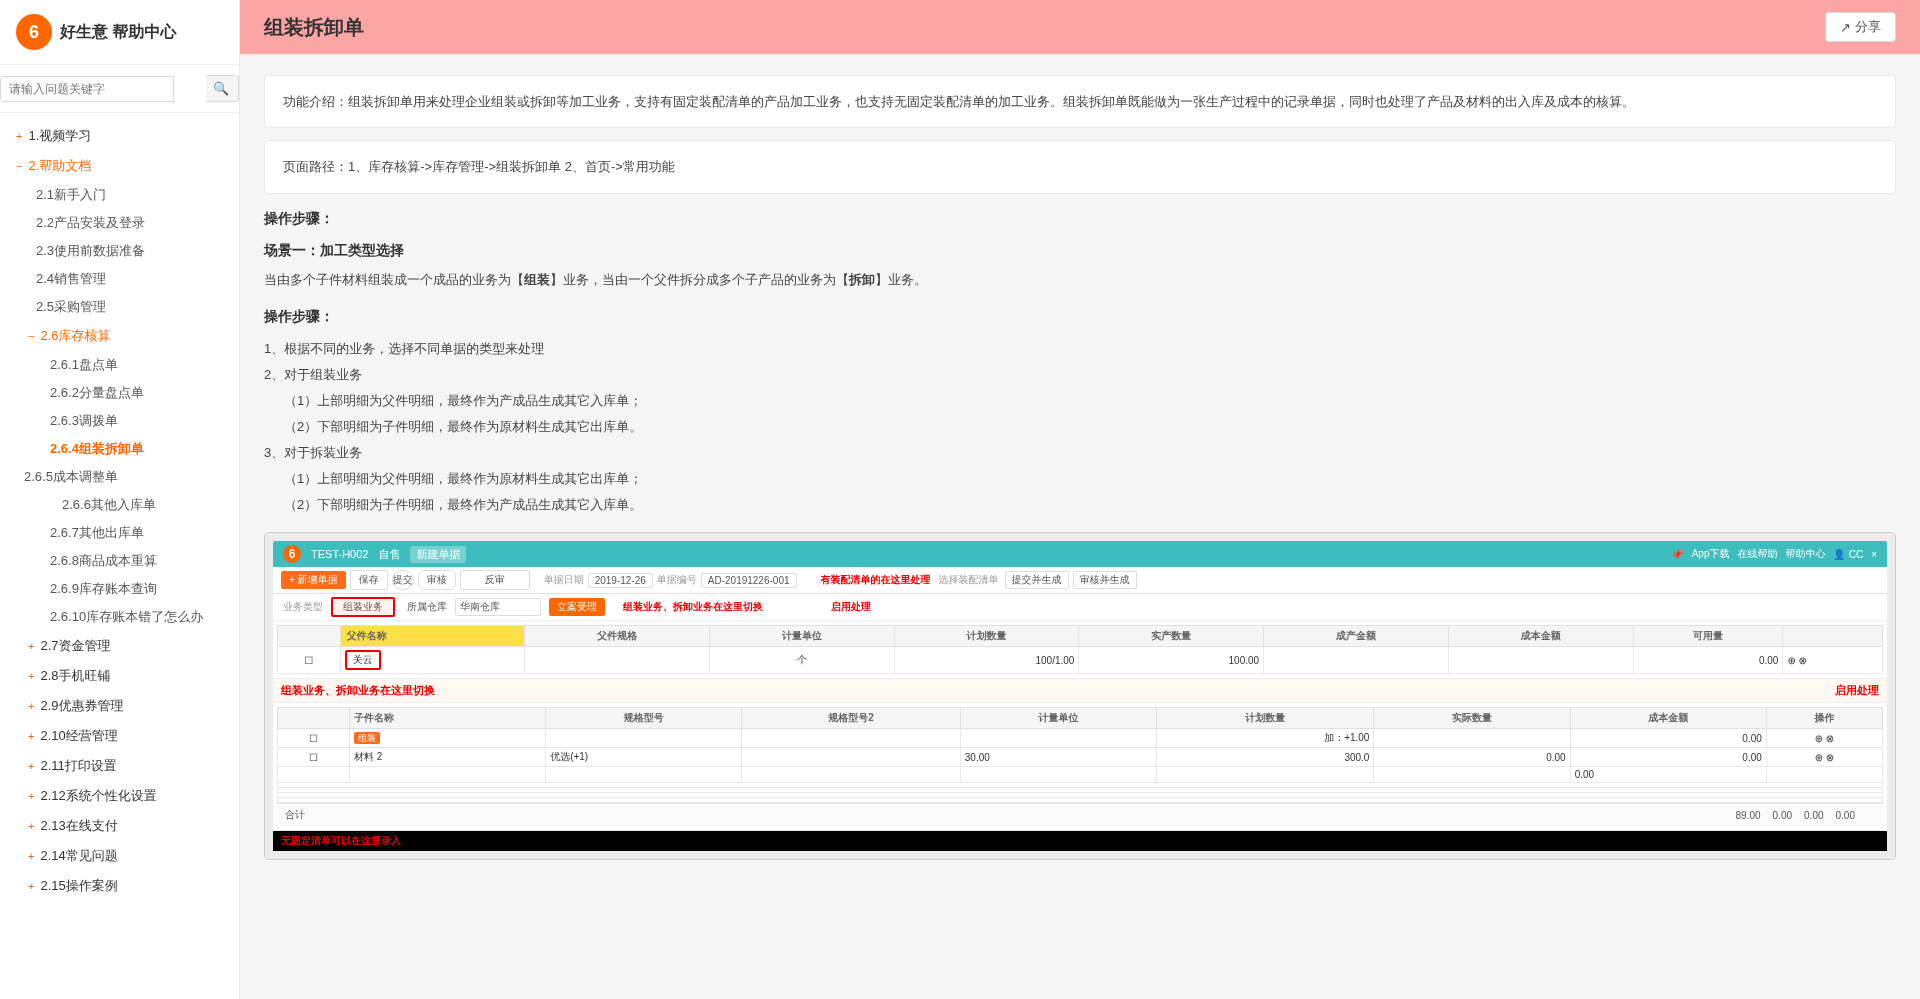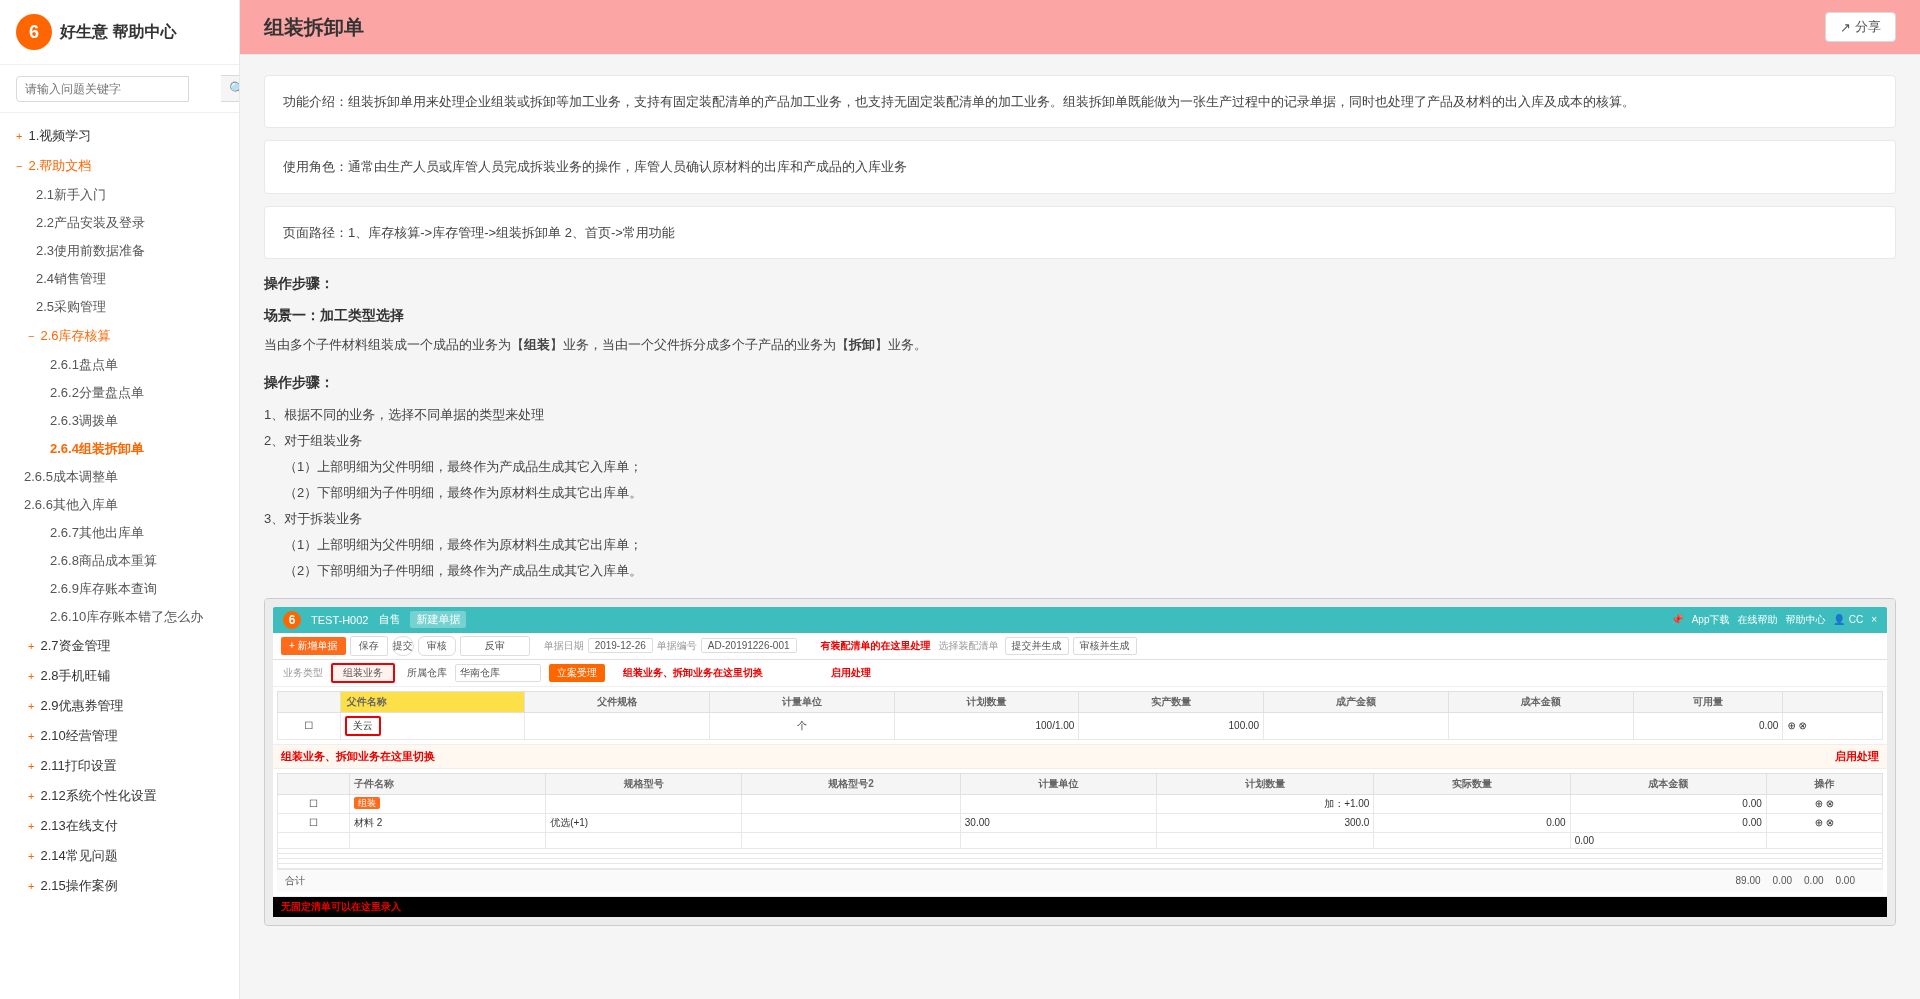--- a/index.html
+++ b/index.html
@@ -36,21 +36,21 @@
       margin-right: 8px;
       flex-shrink: 0;
     }
     .logo-text {
       font-size: 16px;
       font-weight: bold;
       color: #333;
     }
 
     .search-area {
-      padding: 10px 16px;
+      padding: 10px 0;
       border-bottom: 1px solid #f0f0f0;
       display: flex;
       align-items: center;
       gap: 32px;
     }
     .search-area input {
       flex: 1;
       border: 1px solid #d9d9d9;
       border-radius: 4px 0 0 4px;
       padding: 5px 8px;
@@ -238,21 +238,21 @@
 
     <div class="nav-item active" style="padding-left:28px;">
       <span class="nav-icon minus">−</span>
       <span>2.6库存核算</span>
     </div>
     <a class="nav-sub-item" style="padding-left:50px;">2.6.1盘点单</a>
     <a class="nav-sub-item" style="padding-left:50px;">2.6.2分量盘点单</a>
     <a class="nav-sub-item" style="padding-left:50px;">2.6.3调拨单</a>
     <a class="nav-sub-item active" style="padding-left:50px;">2.6.4组装拆卸单</a>
     <a class="nav-sub-item" style="padding-left:24px;">2.6.5成本调整单</a>
-    <a class="nav-sub-item" style="padding-left:24px;">2.6.6其他入库单</a>
+    <a class="nav-sub-item" style="padding-left:54px;margin-left:8px;">2.6.6其他入库单</a>
     <a class="nav-sub-item" style="padding-left:50px;">2.6.7其他出库单</a>
     <a class="nav-sub-item" style="padding-left:50px;">2.6.8商品成本重算</a>
     <a class="nav-sub-item" style="padding-left:50px;">2.6.9库存账本查询</a>
     <a class="nav-sub-item" style="padding-left:50px;">2.6.10库存账本错了怎么办</a>
 
     <div class="nav-item" style="padding-left:28px;">
       <span class="nav-icon plus">+</span>
       <span>2.7资金管理</span>
     </div>
     <div class="nav-item" style="padding-left:28px;">
@@ -298,23 +298,20 @@
       <span>分享</span>
     </button>
   </div>
 
   <div class="content-area">
 
     <div class="info-block">
       <p>功能介绍：组装拆卸单用来处理企业组装或拆卸等加工业务，支持有固定装配清单的产品加工业务，也支持无固定装配清单的加工业务。组装拆卸单既能做为一张生产过程中的记录单据，同时也处理了产品及材料的出入库及成本的核算。</p>
     </div>
 
-    <div class="info-block">
-      <p>使用角色：通常由生产人员或库管人员完成拆装业务的操作，库管人员确认原材料的出库和产成品的入库业务</p>
-    </div>
 
     <div class="info-block">
       <p>页面路径：1、库存核算-&gt;库存管理-&gt;组装拆卸单 2、首页-&gt;常用功能</p>
     </div>
 
     <div class="section-title">操作步骤：</div>
 
     <div class="scene-title">场景一：加工类型选择</div>
     <p class="content-text">
       当由多个子件材料组装成一个成品的业务为【<span class="bold">组装</span>】业务，当由一个父件拆分成多个子产品的业务为【<span class="bold">拆卸</span>】业务。

